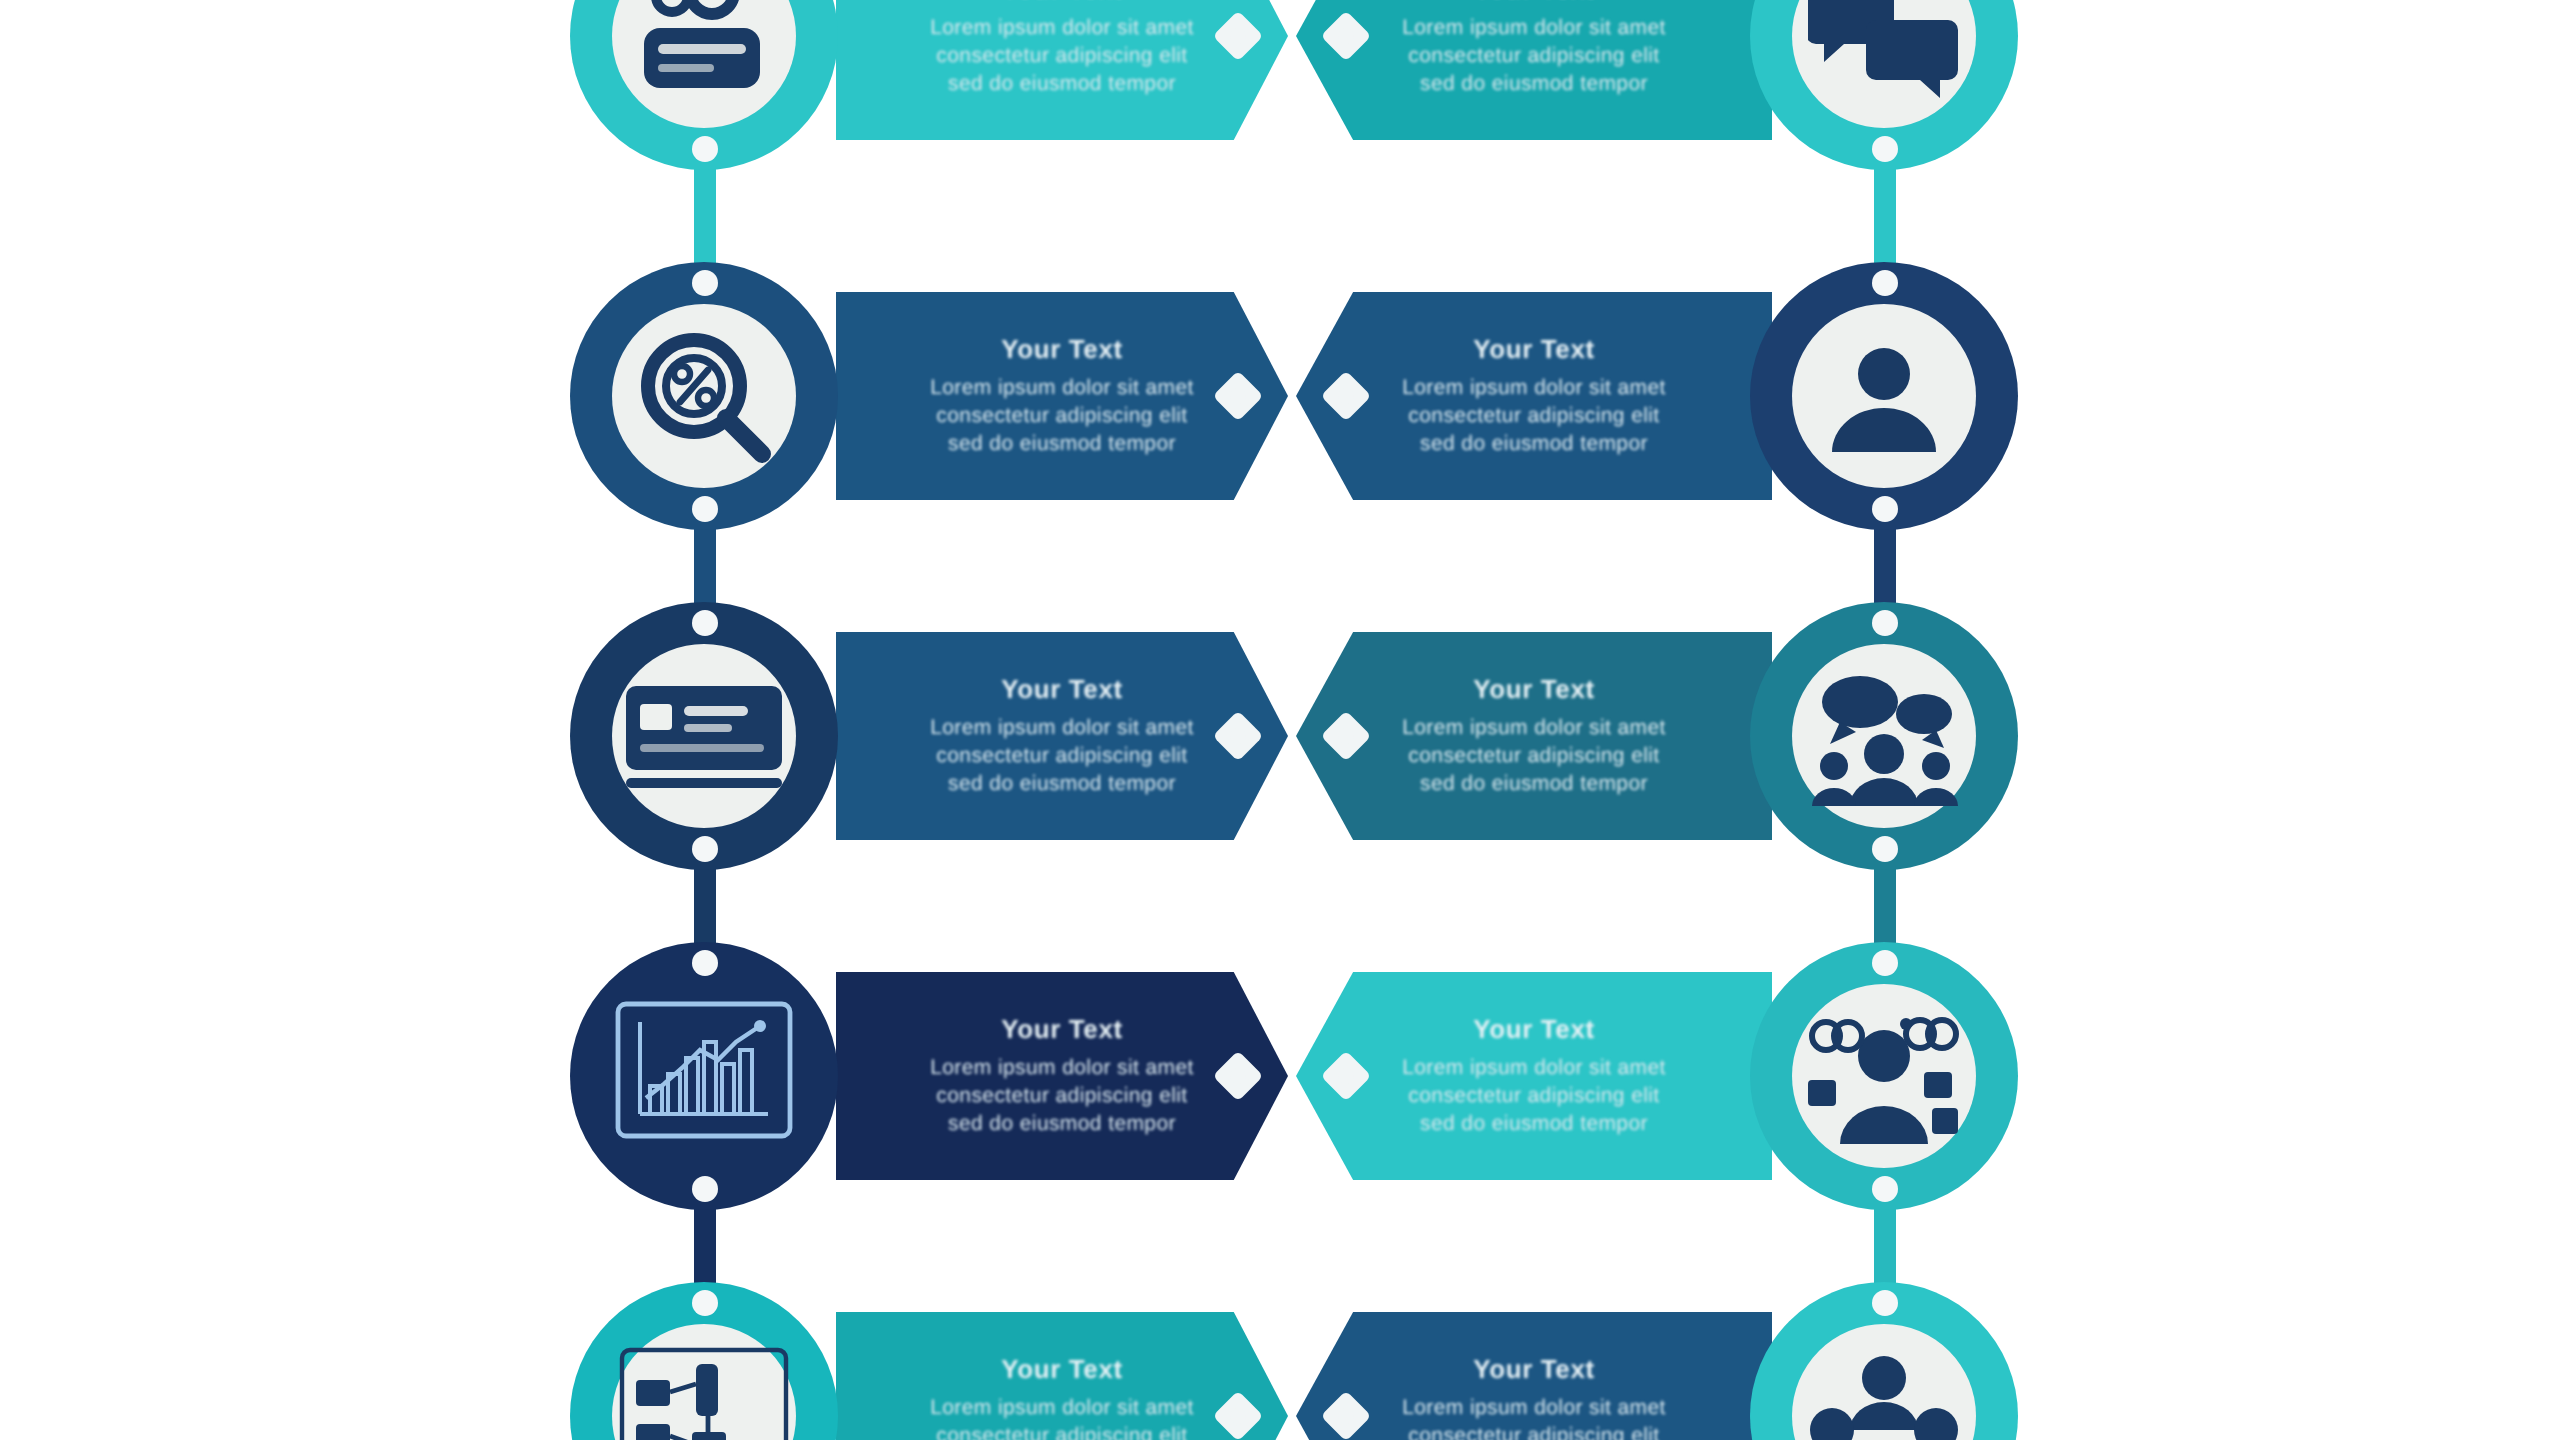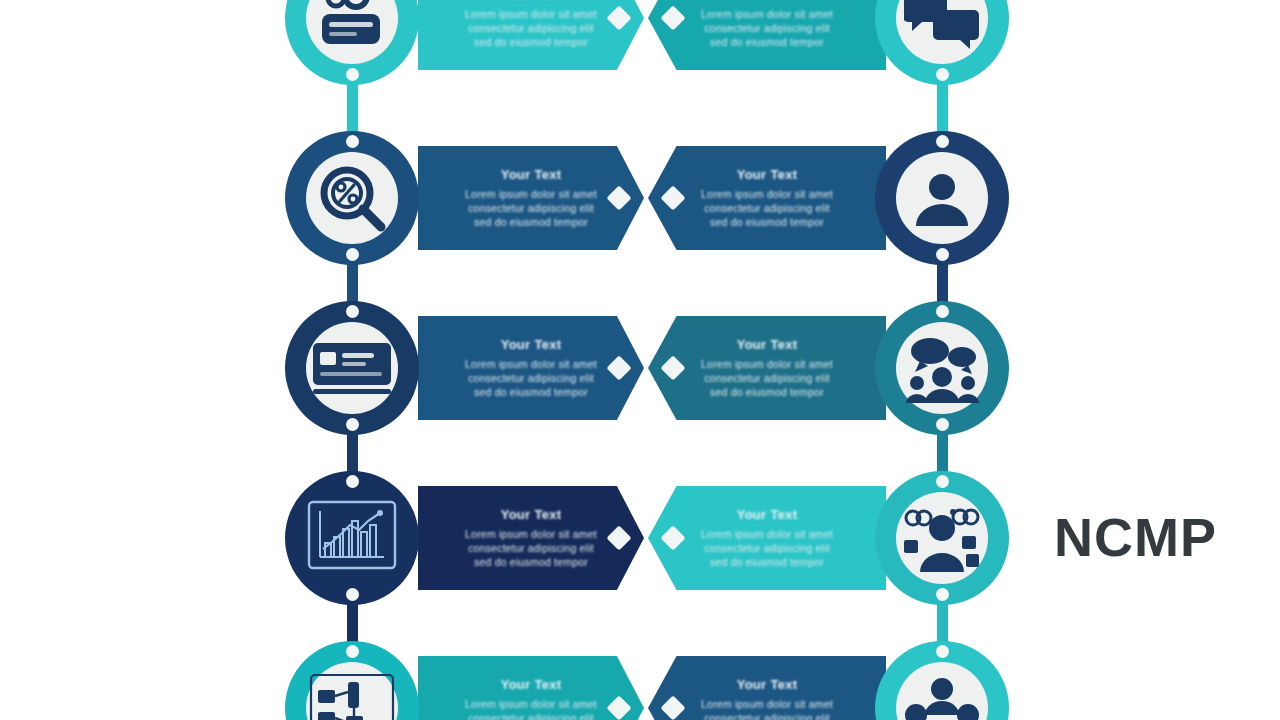--- a/index.html
+++ b/index.html
@@ -397,15 +397,14 @@
       <circle cx="66" cy="40" r="11" fill="#1b3a63"></circle>
       <path d="M51 66 a15 13 0 0 1 29 0 z" fill="#1b3a63"></path>
     </svg>
           </span>
           <span class="nub top"></span>
         </div>
       </div>
     </div>
 
 
-  <div class="side-label" id="label-right" style="color: rgb(51, 58, 64);">NCMP</div>
 
 </div>
 
 </body></html>

